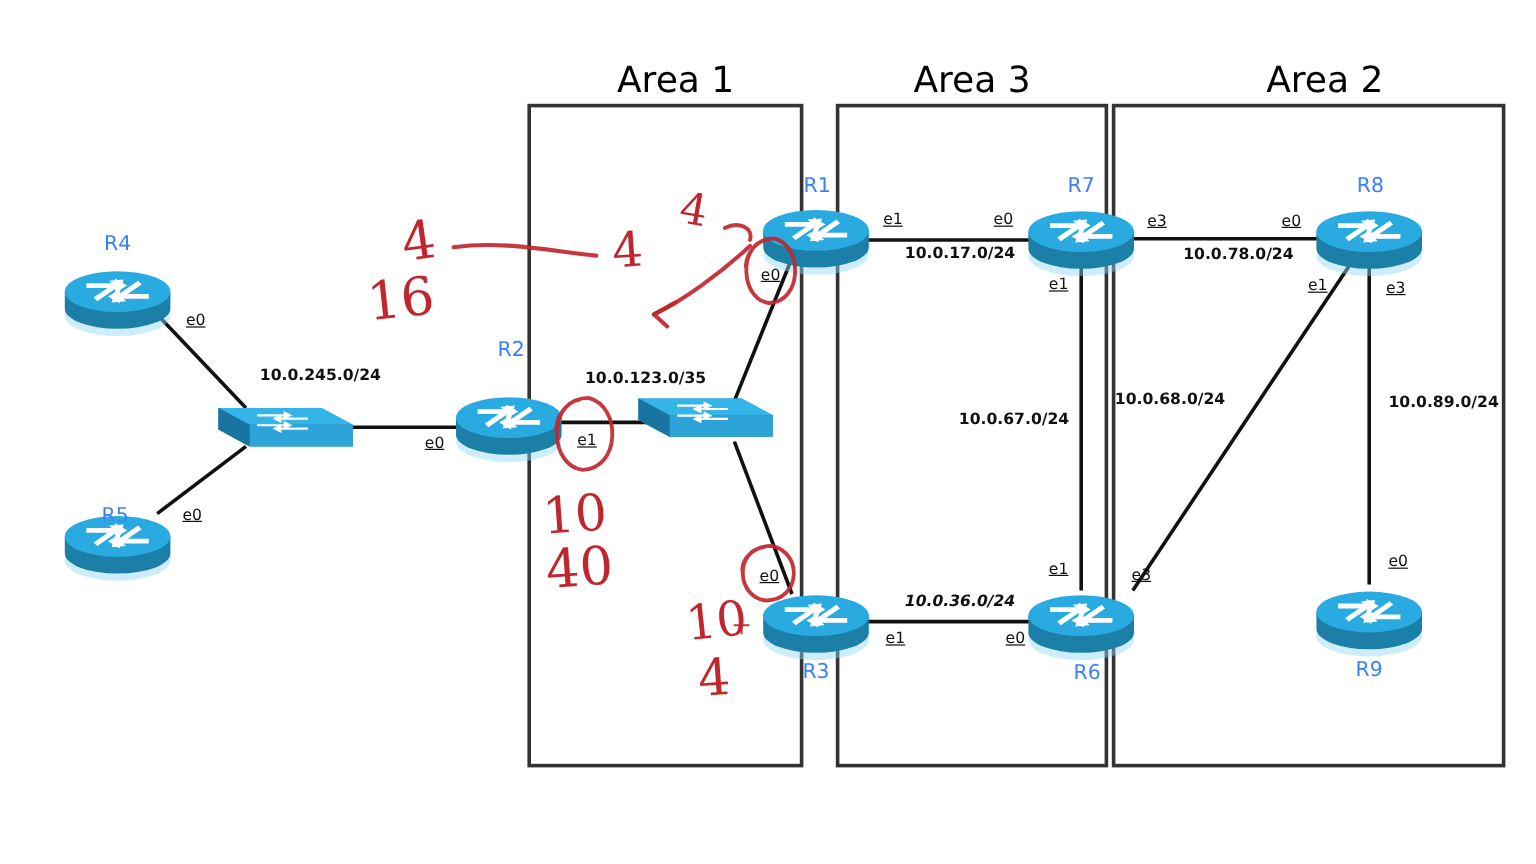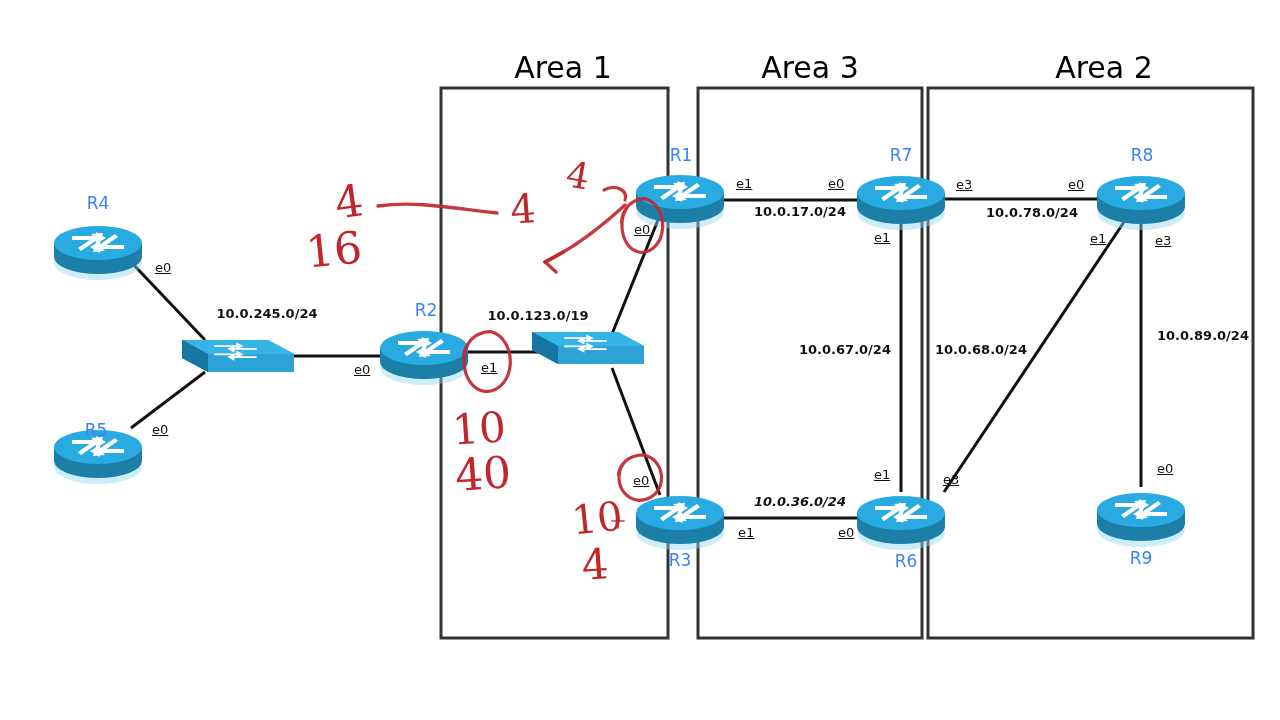--- a/index.html
+++ b/index.html
@@ -109,21 +109,21 @@
       </g>
   </svg>
 
   <div class="area-title" id="at0" style="left: 563px; top: 50px;">Area 1</div>
   <div class="area-title" id="at1" style="left: 810px; top: 50px;">Area 3</div>
   <div class="area-title" id="at2" style="left: 1104px; top: 50px;">Area 2</div>
 
   <div id="text-layer">
       <div class="dev-label" style="left: 98px; top: 193px;">R4</div>
       <div class="dev-label" style="left: 96px; top: 400px; margin-top: 20px;">R5</div>
-      <div class="dev-label" style="left: 426px; top: 300px;">R2</div>
+      <div class="dev-label" style="left: 426px; top: 282px;">R2</div>
       <div class="dev-label" style="left: 681px; top: 145px;">R1</div>
       <div class="dev-label" style="left: 680px; top: 550px;">R3</div>
       <div class="dev-label" style="left: 901px; top: 145px;">R7</div>
       <div class="dev-label" style="left: 906px; top: 551px;">R6</div>
       <div class="dev-label" style="left: 1142px; top: 145px;">R8</div>
       <div class="dev-label" style="left: 1141px; top: 548px;">R9</div>
       <div class="iface" style="left: 155px; top: 260px;">e0</div>
       <div class="iface" style="left: 152px; top: 422px;">e0</div>
       <div class="iface" style="left: 354px; top: 362px;">e0</div>
       <div class="iface" style="left: 481px; top: 360px;">e1</div>
@@ -135,25 +135,25 @@
       <div class="iface" style="left: 1068px; top: 177px;">e0</div>
       <div class="iface" style="left: 1090px; top: 231px;">e1</div>
       <div class="iface" style="left: 1155px; top: 233px;">e3</div>
       <div class="iface" style="left: 633px; top: 473px;">e0</div>
       <div class="iface" style="left: 738px; top: 525px;">e1</div>
       <div class="iface" style="left: 838px; top: 525px;">e0</div>
       <div class="iface" style="left: 874px; top: 467px;">e1</div>
       <div class="iface" style="left: 943px; top: 472px;">e3</div>
       <div class="iface" style="left: 1157px; top: 461px;">e0</div>
       <div class="subnet" style="left: 267px; top: 306px;">10.0.245.0/24</div>
-      <div class="subnet" style="left: 538px; top: 308px;">10.0.123.0/19</div>
+      <div class="subnet" style="left: 538px; top: 308px;">10.0.123.0/35</div>
       <div class="subnet" style="left: 800px; top: 204px;">10.0.17.0/24</div>
       <div class="subnet" style="left: 1022px; top: 205px; margin-left: 10px;">10.0.78.0/24</div>
       <div class="subnet" style="left: 845px; top: 342px;">10.0.67.0/24</div>
-      <div class="subnet" style="left: 975px; top: 342px; padding-left: 12px;">10.0.68.0/24</div>
+      <div class="subnet" style="left: 975px; top: 326px;">10.0.68.0/24</div>
       <div class="subnet" style="left: 1203px; top: 328px;">10.0.89.0/24</div>
       <div class="subnet" style="left: 800px; top: 494px; font-style: italic;">10.0.36.0/24</div>
       <div class="ink" style="left: 349px; top: 176px; font-size: 44px; color: rgb(192, 39, 45); transform: translateX(-50%) rotate(-8deg);">4</div>
       <div class="ink" style="left: 334px; top: 224px; font-size: 44px; color: rgb(192, 39, 45); transform: translateX(-50%) rotate(-6deg);">16</div>
       <div class="ink" style="left: 523px; top: 186px; font-size: 40px; color: rgb(192, 39, 45); transform: translateX(-50%) rotate(-4deg);">4</div>
       <div class="ink" style="left: 578px; top: 155px; font-size: 36px; color: rgb(192, 39, 45); transform: translateX(-50%) rotate(10deg);">4</div>
       <div class="ink" style="left: 479px; top: 404px; font-size: 42px; color: rgb(192, 39, 45); transform: translateX(-50%) rotate(-4deg);">10</div>
       <div class="ink" style="left: 483px; top: 448px; font-size: 44px; color: rgb(192, 39, 45); transform: translateX(-50%) rotate(-4deg);">40</div>
       <div class="ink" style="left: 597px; top: 495px; font-size: 40px; color: rgb(192, 39, 45); transform: translateX(-50%) rotate(-6deg);">10</div>
       <div class="ink" style="left: 595px; top: 540px; font-size: 42px; color: rgb(192, 39, 45); transform: translateX(-50%) rotate(-4deg);">4</div>

